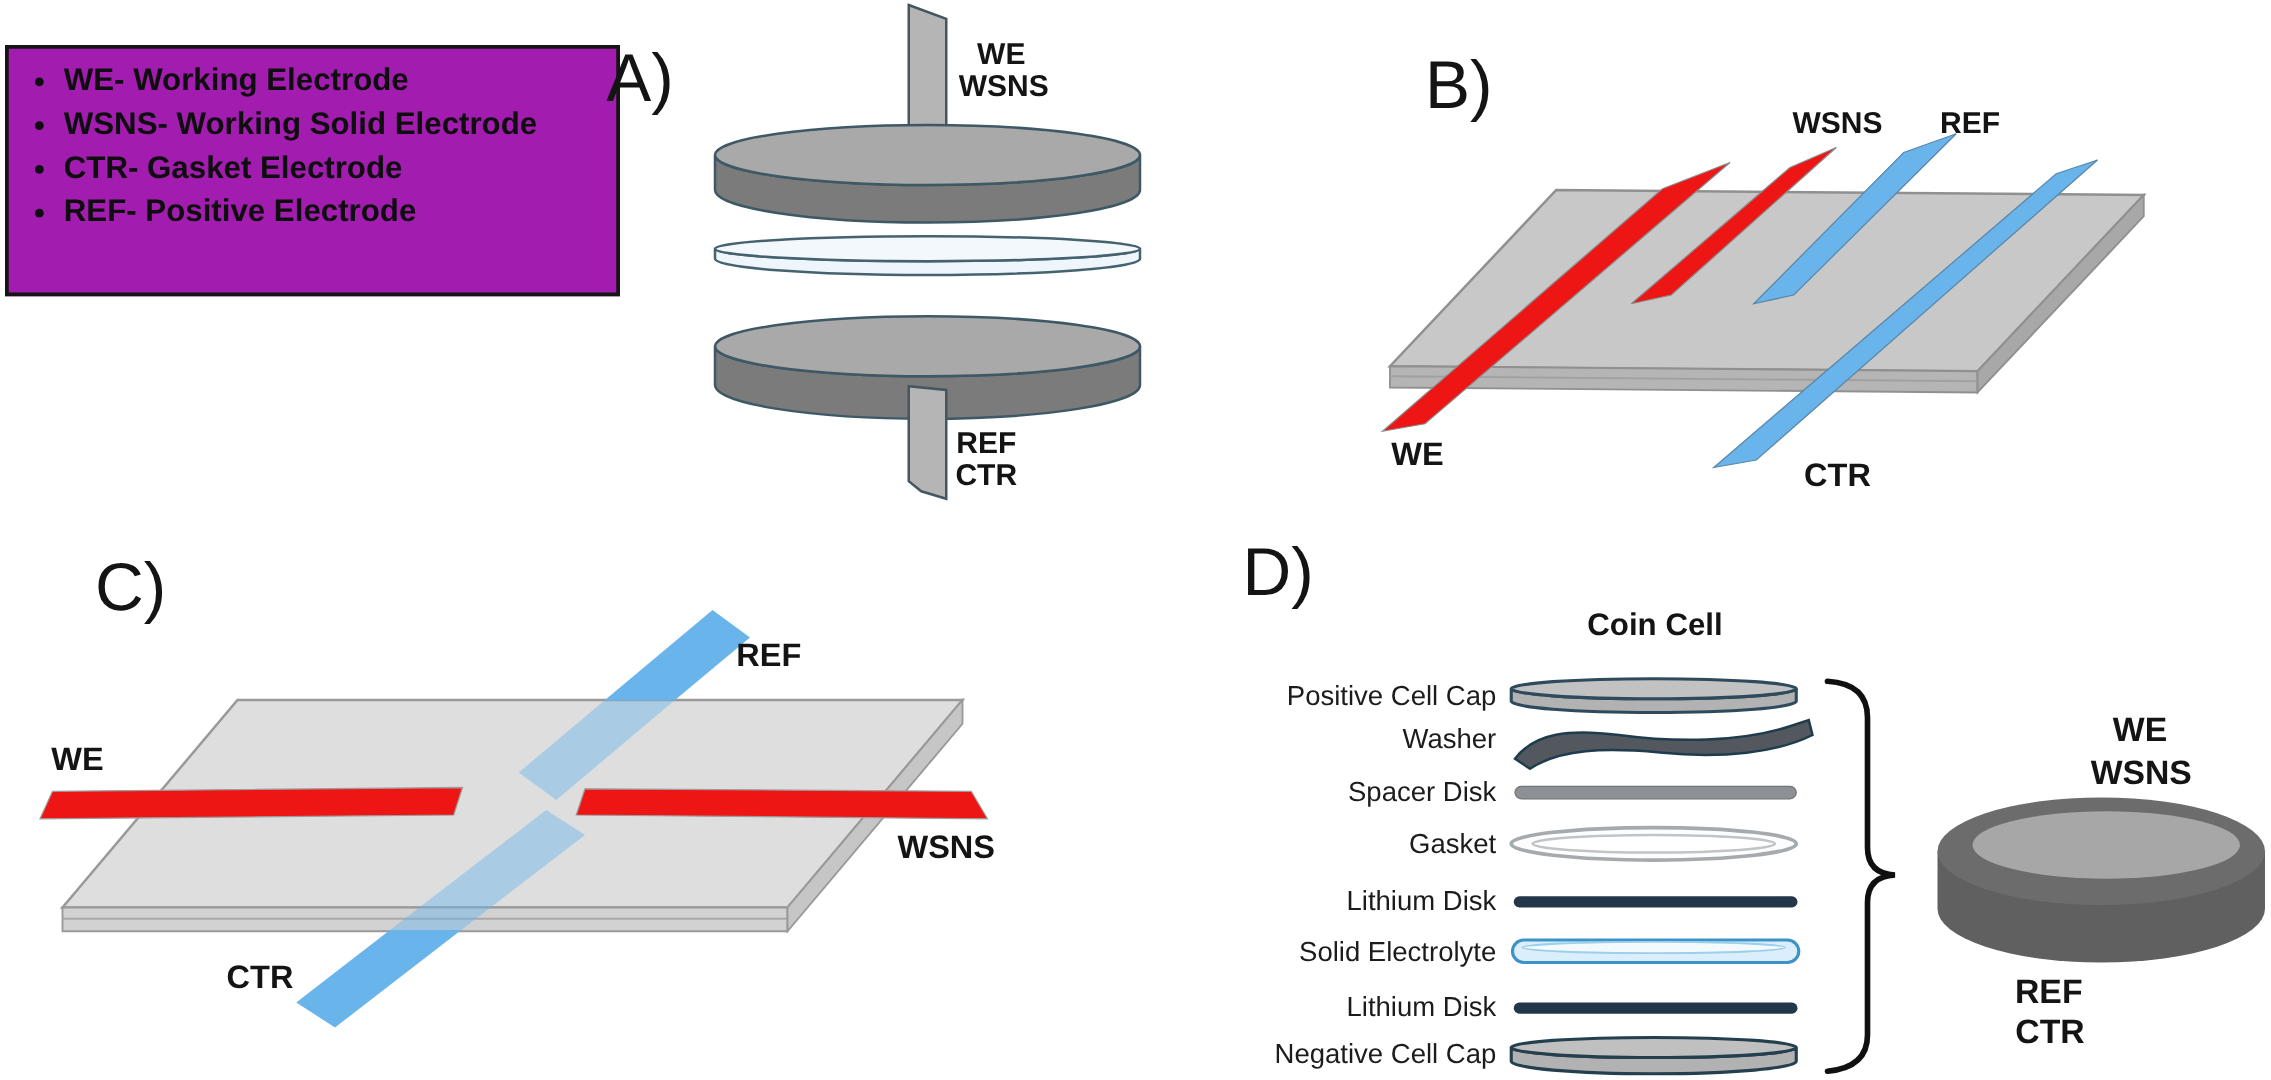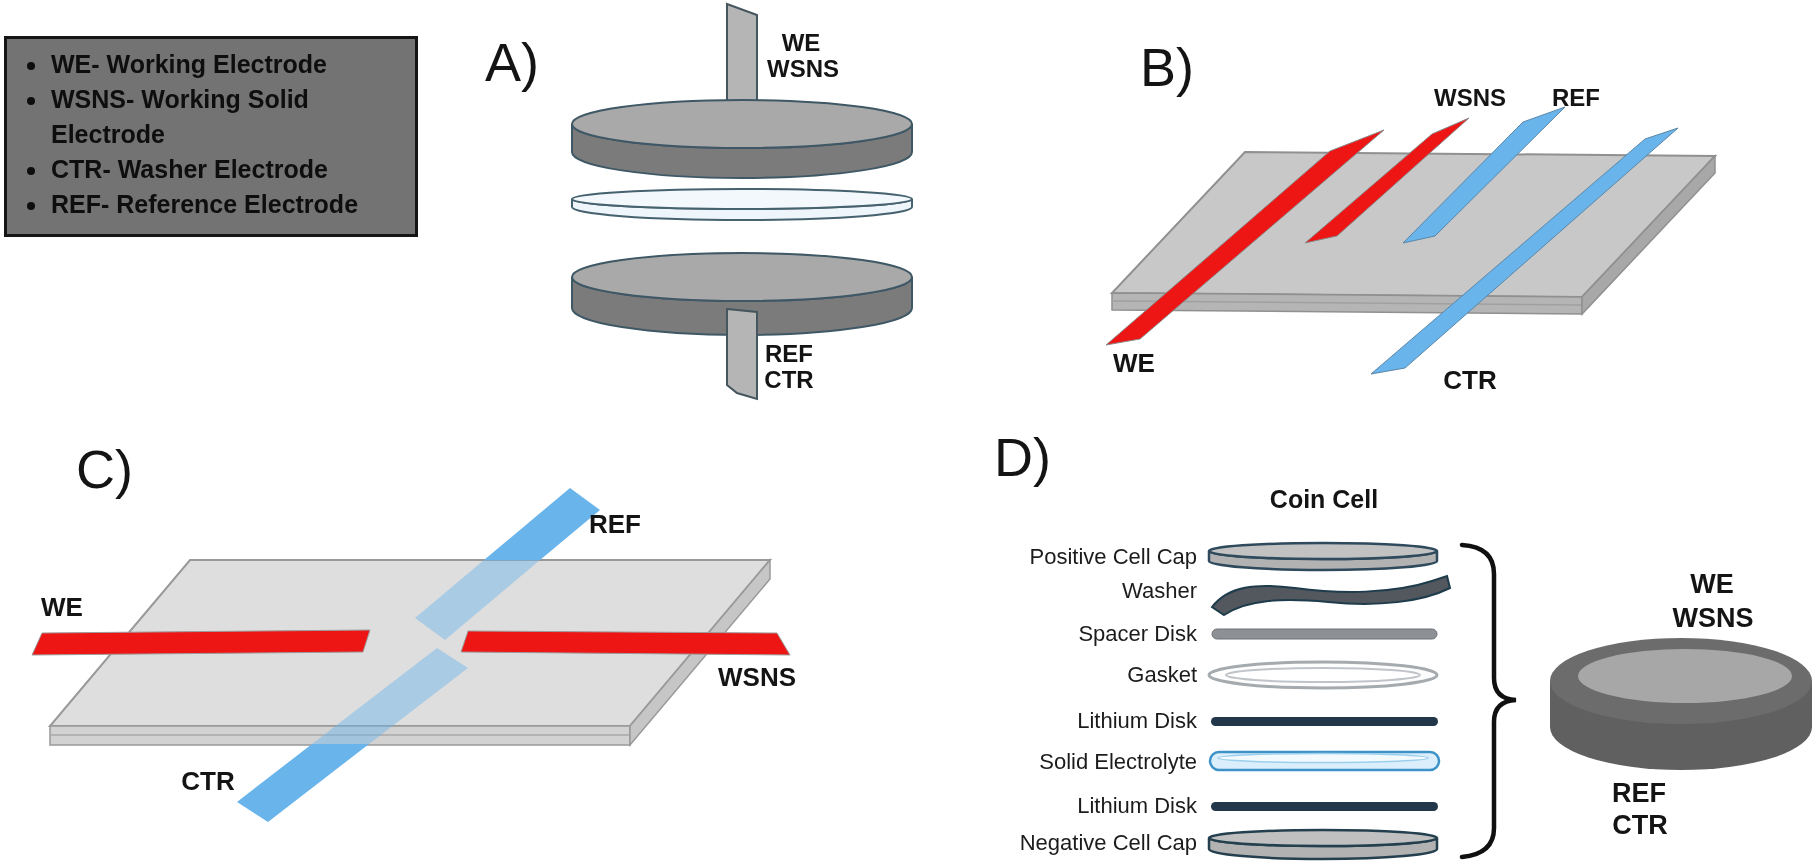--- a/index.html
+++ b/index.html
@@ -1,19 +1,19 @@
 <!DOCTYPE html>
 <html><head>
 <meta charset="utf-8">
 <style>
   html,body{margin:0;padding:0;background:#ffffff;}
   .stage{position:relative;width:1817px;height:864px;background:#ffffff;overflow:hidden;
          font-family:"Liberation Sans",sans-serif;}
-  .legend{position:absolute;left:4px;top:36px;width:414px;height:201px;box-sizing:border-box;
-          border:3px solid #151515;background:#737373;padding:8px 6px 4px 4px;
+  .legend{position:absolute;left:4px;top:36px;width:492px;height:201px;box-sizing:border-box;
+          border:3px solid #151515;background:#a21caf;padding:8px 6px 4px 4px;
           font:700 25px/35px "Liberation Sans",sans-serif;color:#0e0e0e;}
   .legend ul{margin:0;padding-left:38px;list-style:disc;}
   .legend li{padding-left:2px;}
   svg.fig{position:absolute;left:0;top:0;}
   svg text{font-family:"Liberation Sans",sans-serif;fill:#141414;}
   .panel-letter{font-size:54px;font-weight:400;}
   .lbl24{font-size:24px;font-weight:700;}
   .lbl26{font-size:26px;font-weight:700;}
   .lbl27{font-size:27px;font-weight:700;}
   .d-title{font-size:25px;font-weight:700;}
@@ -21,22 +21,22 @@
 </style>
 </head>
 <body>
 
 <div class="stage">
 
   <div class="legend">
     <ul>
       <li>WE- Working Electrode</li>
       <li>WSNS- Working Solid Electrode</li>
-      <li>CTR- Washer Electrode</li>
-      <li>REF- Reference Electrode</li>
+      <li>CTR- Gasket Electrode</li>
+      <li>REF- Positive Electrode</li>
     </ul>
   </div>
 
   <svg class="fig" width="1817" height="864" viewBox="0 0 1817 864">
 
     <g>
       <text class="panel-letter" x="485" y="81">A)</text>
 
       <polygon points="727,4 757,15 757,128 727,117" fill="#b5b5b5" stroke="#45565f" stroke-width="2"></polygon>
       <text class="lbl24" x="801" y="51" text-anchor="middle">WE</text>

